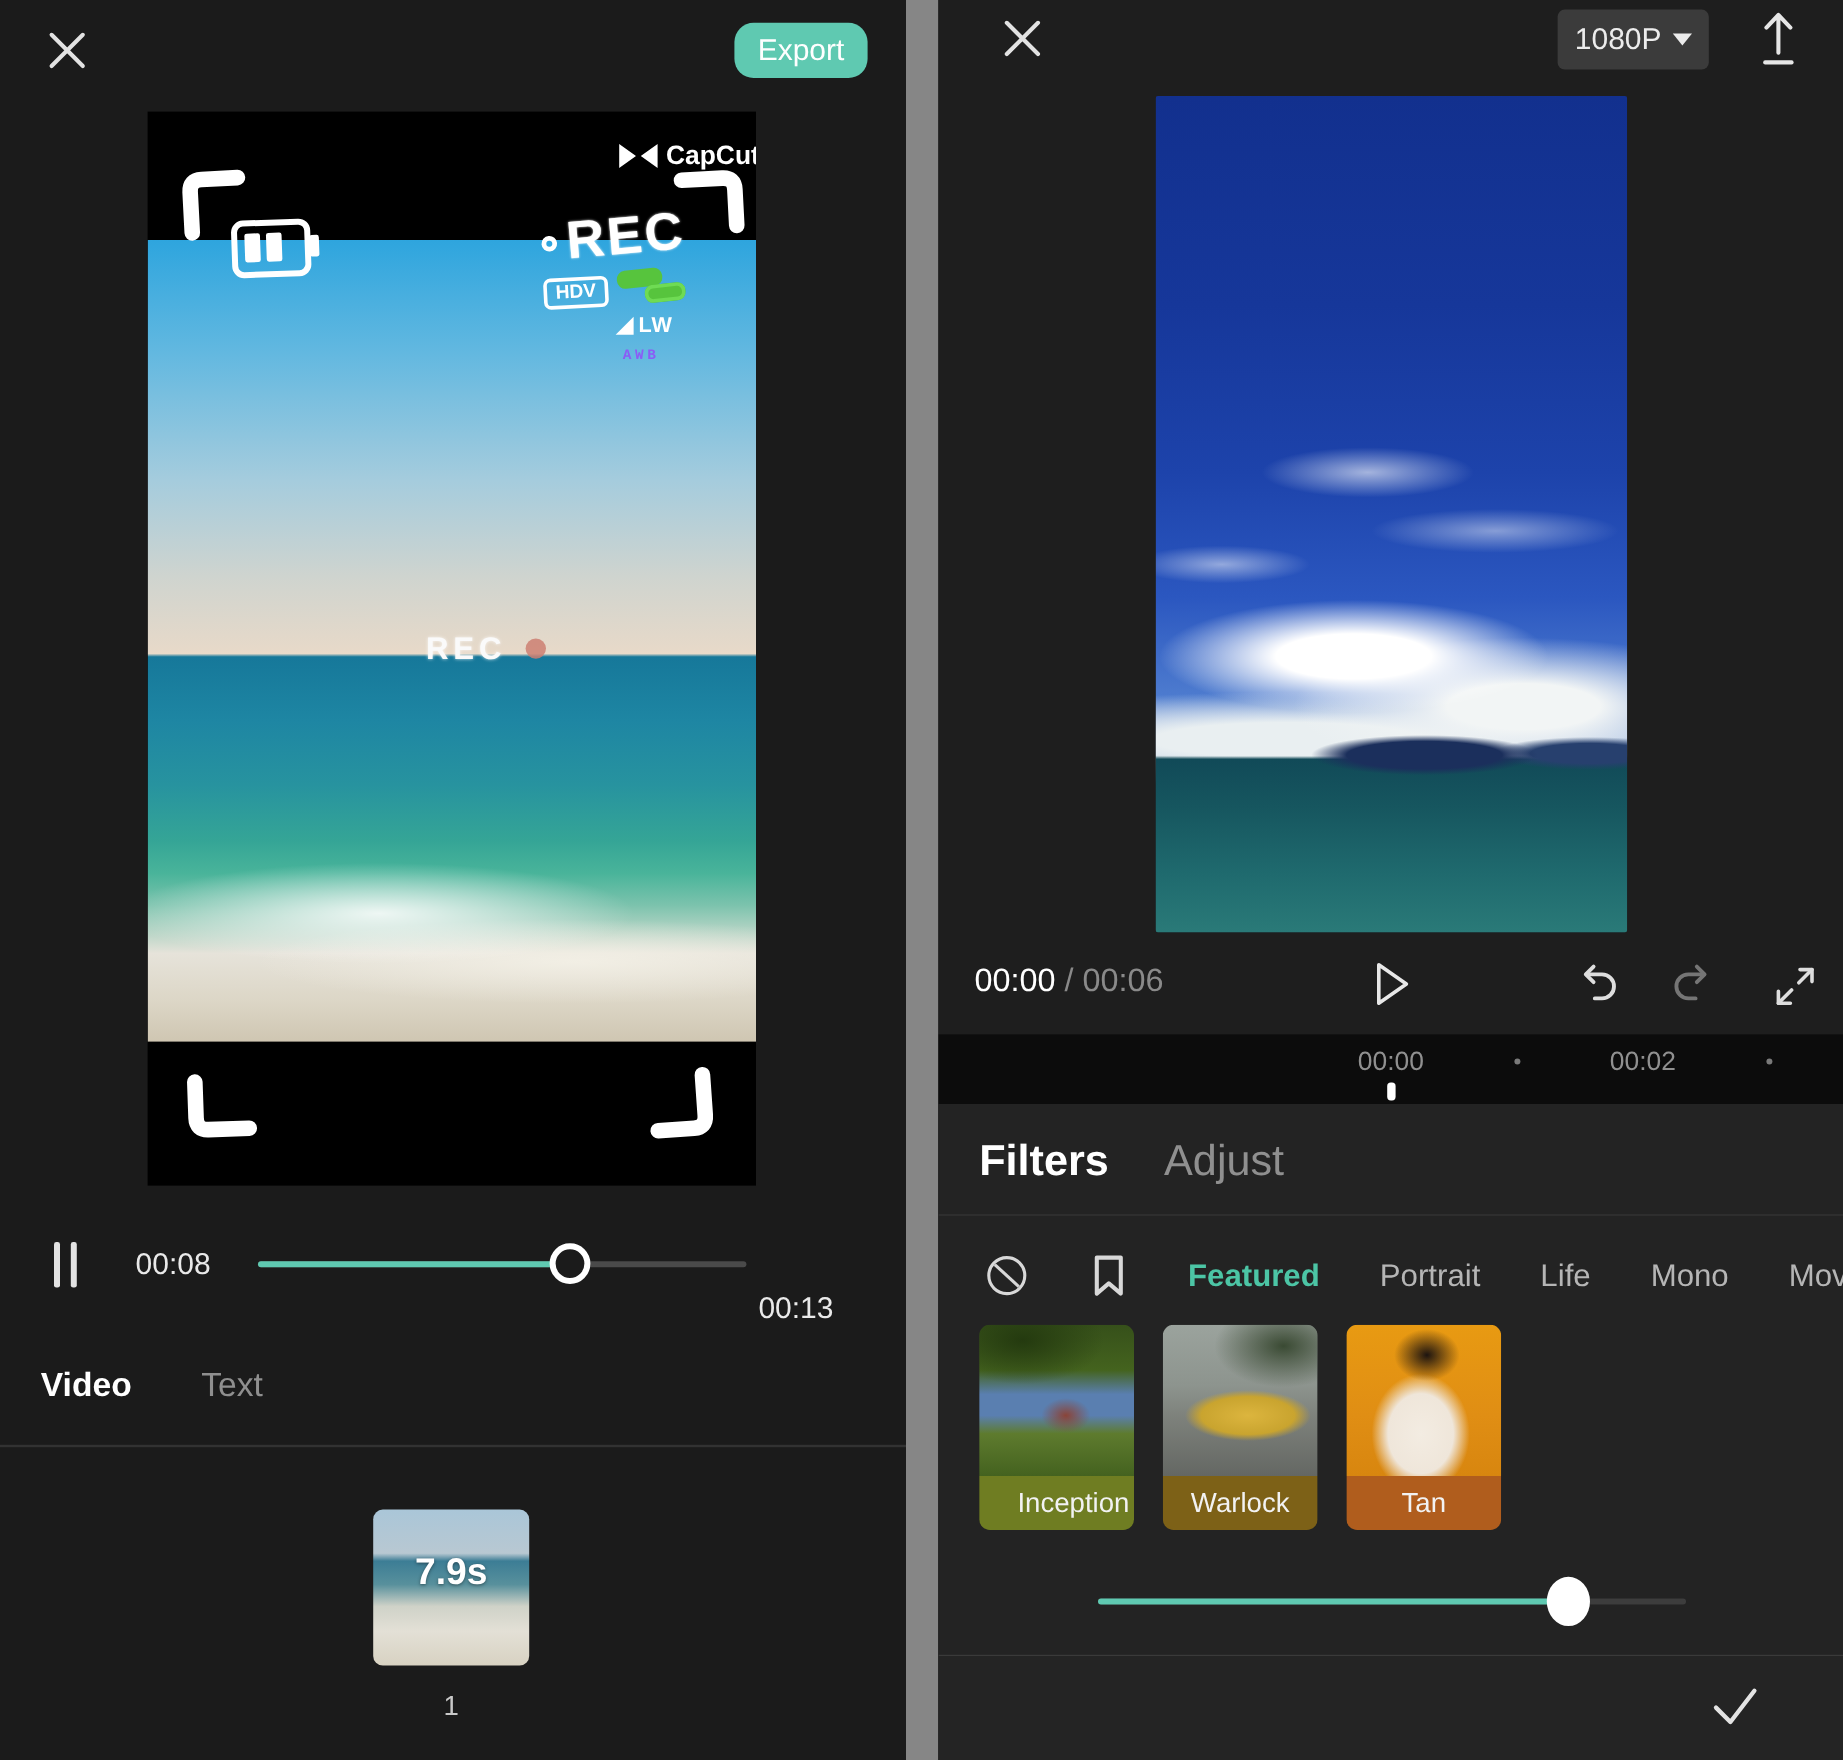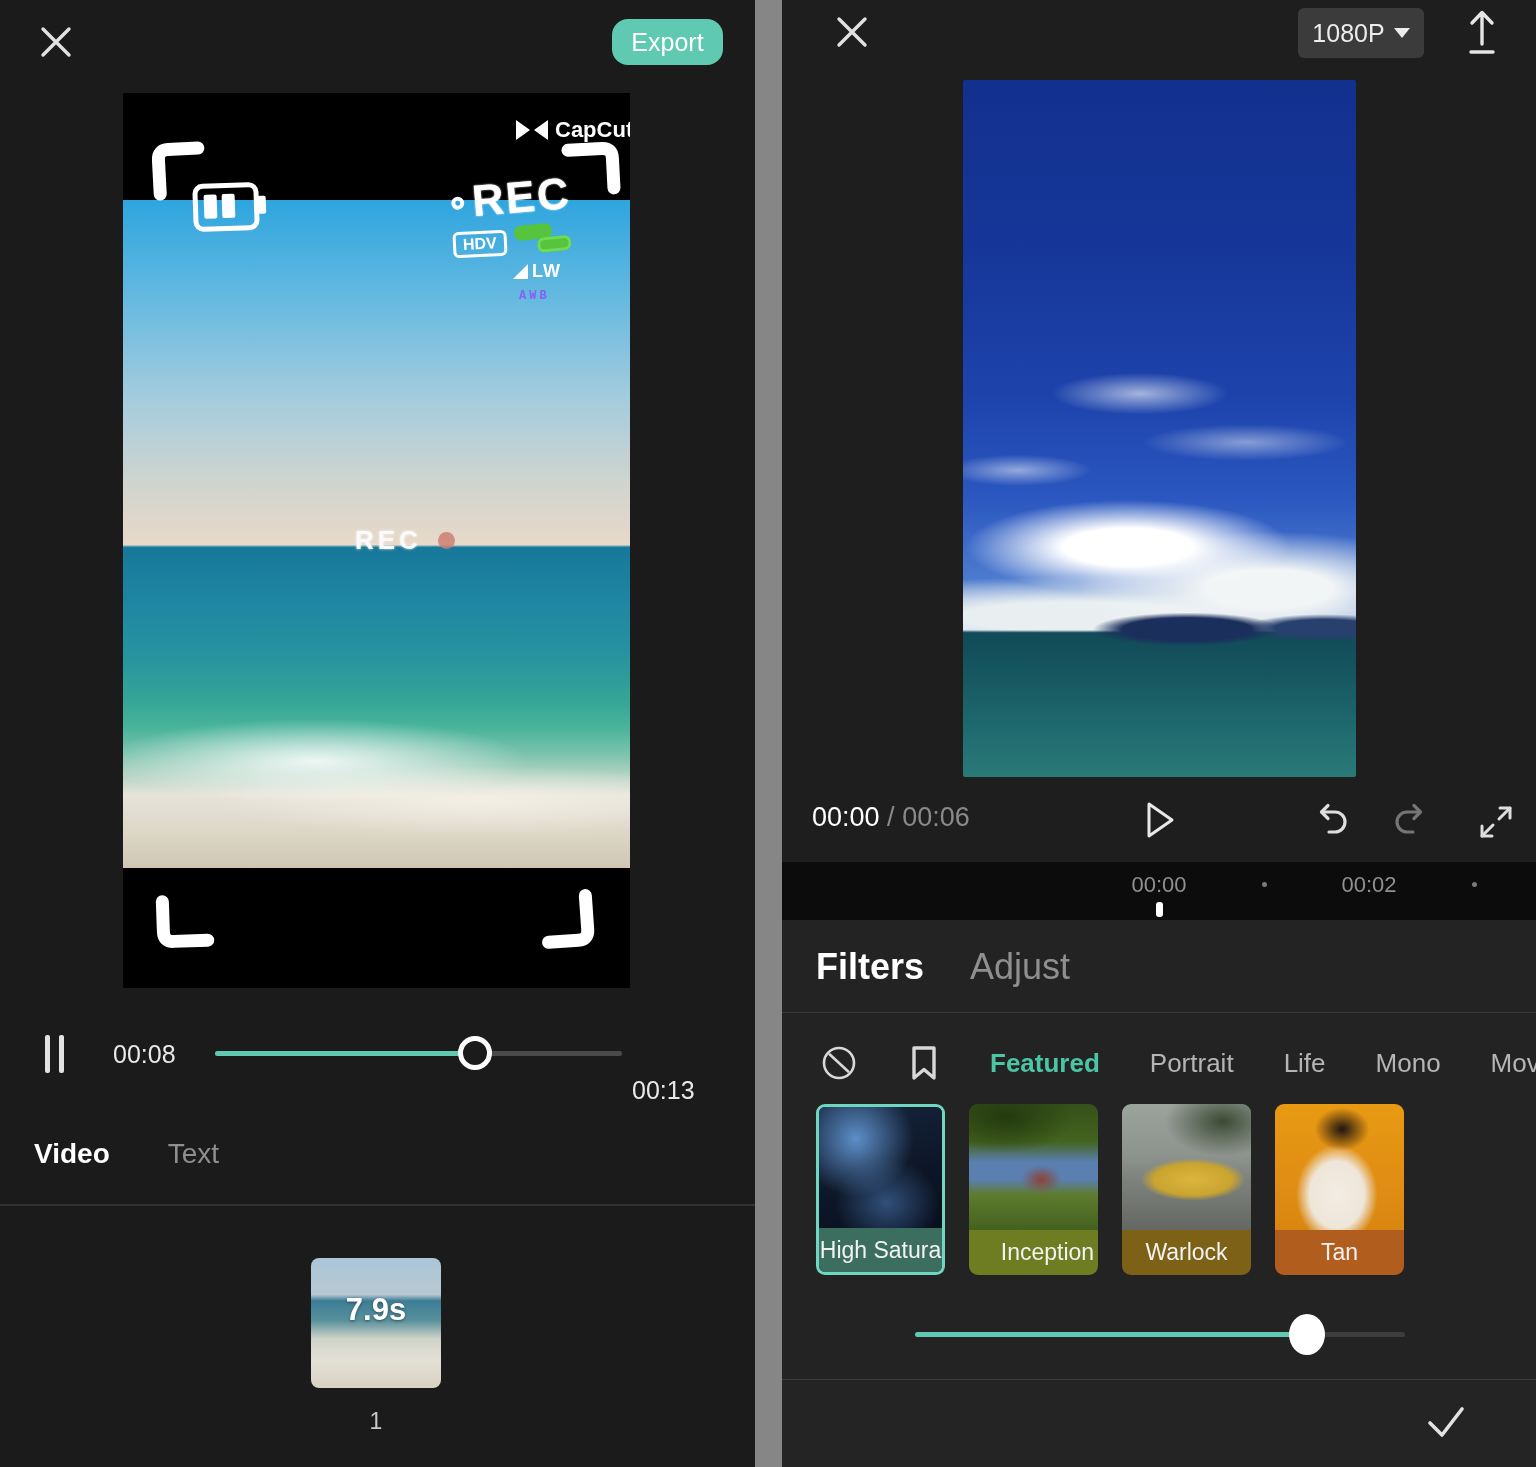--- a/index.html
+++ b/index.html
@@ -321,24 +321,20 @@
       <span id="cat-labels" style="display:flex;gap:50px;">
           <span class="cat-label active" style="color: rgb(76, 197, 165);">Featured</span>
           <span class="cat-label">Portrait</span>
           <span class="cat-label">Life</span>
           <span class="cat-label">Mono</span>
           <span class="cat-label">Mov</span>
         </span>
     </div>
 
     <div id="cards-row">
-        <div class="fcard selected">
-          <div class="fimg fimg-0"></div>
-          <div class="fband" style="background: rgb(60, 110, 96);">High Satura</div>
-        </div>
         <div class="fcard">
           <div class="fimg fimg-2"></div>
           <div class="fband" style="background: rgb(111, 125, 34); padding-left: 28px;">Inception</div>
         </div>
         <div class="fcard">
           <div class="fimg fimg-3"></div>
           <div class="fband" style="background: rgb(125, 97, 23);">Warlock</div>
         </div>
         <div class="fcard">
           <div class="fimg fimg-4"></div>

